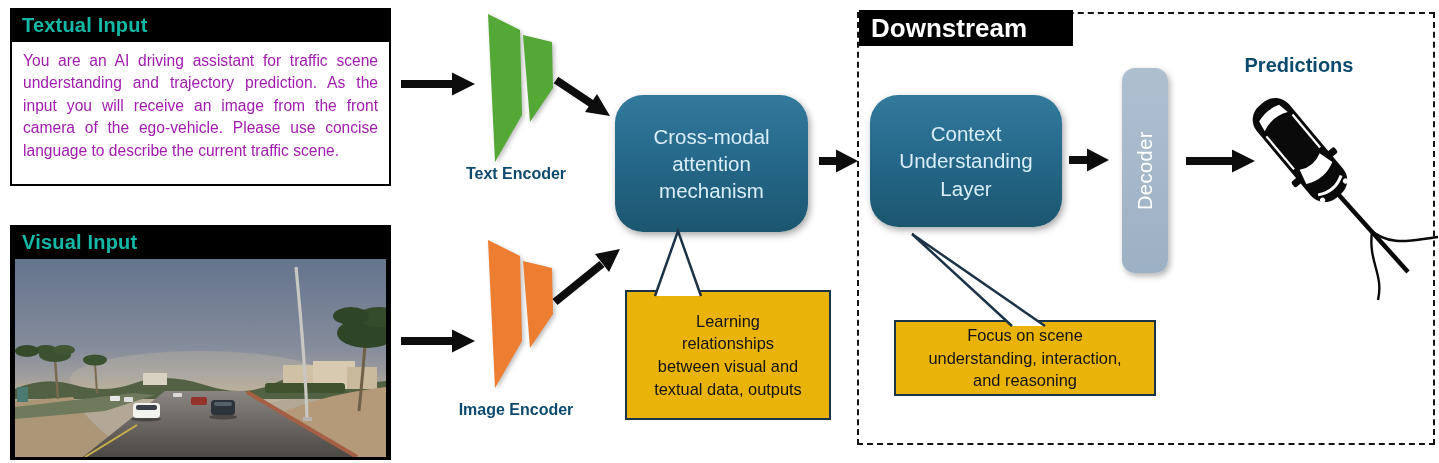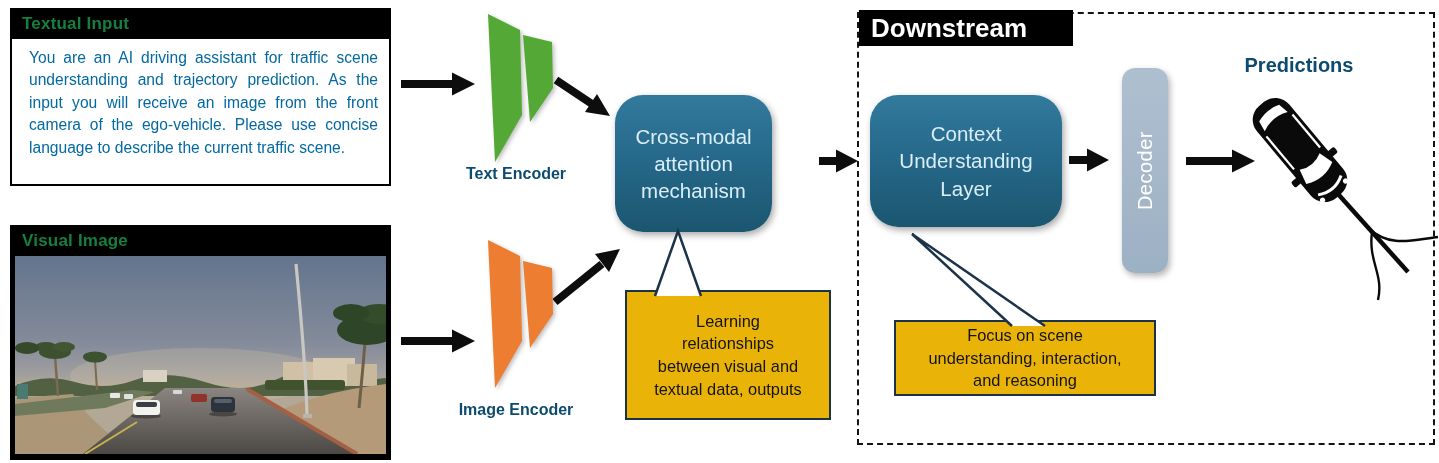--- a/index.html
+++ b/index.html
@@ -2,24 +2,24 @@
 <html><head>
 <meta charset="utf-8">
 <style>
   html,body{margin:0;padding:0;background:#fff;}
   .canvas{position:relative;width:1439px;height:463px;background:#ffffff;overflow:hidden;
           font-family:"Liberation Sans","DejaVu Sans",sans-serif;color:#111;}
   .abs{position:absolute;}
 
   
   .panel{border:2px solid #000;background:#fff;box-sizing:border-box;}
-  .panel-header{background:#000;color:#15803d;font-weight:bold;font-size:17px;
+  .panel-header{background:#000;color:#14b8a6;font-weight:bold;font-size:20px;
                 padding:4px 10px 5px 10px;letter-spacing:.2px;}
-  .panel-body{padding:8px 11px 9px 17px;font-size:15.6px;line-height:1.44;
-              text-align:justify;color:#0369a1;}
+  .panel-body{padding:8px 11px 9px 11px;font-size:15.6px;line-height:1.44;
+              text-align:justify;color:#a21caf;}
   .visual-panel{background:#000;border:2px solid #000;box-sizing:border-box;}
   .photo{position:relative;margin:0 3px 3px 3px;width:371px;height:198px;overflow:hidden;background:#8b94a2;}
 
   
   .flow-box{background:linear-gradient(180deg,#327a9c 0%,#26698b 45%,#1b566f 100%);
             border-radius:28px;color:#d9eef8;display:flex;align-items:center;justify-content:center;
             text-align:center;font-size:20.5px;line-height:1.32;
             box-shadow:2px 3px 7px rgba(0,0,0,.35);}
   .lines{white-space:pre-line;display:block;}
 
@@ -83,21 +83,21 @@
       <polygon points="1232,149.5 1232,172.5 1255,161" stroke="none"></polygon>
     </g>
   </svg>
 
   <div class="abs panel" style="left:10px;top:8px;width:381px;min-height:178px;z-index:2;">
     <div class="panel-header">Textual Input</div>
     <div class="panel-body">You are an AI driving assistant for traffic scene understanding and trajectory prediction. As the input you will receive an image from the front camera of the ego-vehicle. Please use concise language to describe the current traffic scene.</div>
   </div>
 
   <div class="abs visual-panel" style="left:10px;top:225px;width:381px;height:235px;z-index:2;">
-    <div class="panel-header">Visual Image</div>
+    <div class="panel-header">Visual Input</div>
     <div class="photo">
       <svg width="371" height="198" viewBox="0 0 371 198">
         <defs>
           <linearGradient id="skyg" x1="0" y1="0" x2="0" y2="1">
             <stop offset="0" stop-color="#64748d"></stop>
             <stop offset="0.45" stop-color="#858c9b"></stop>
             <stop offset="0.60" stop-color="#a19f9e"></stop>
             <stop offset="0.66" stop-color="#b2a895"></stop>
           </linearGradient>
           <linearGradient id="roadg" x1="0" y1="0" x2="0" y2="1">
@@ -156,21 +156,21 @@
     <polygon points="41,29 70,36 71,82 48,116" fill="#54a836"></polygon>
   </svg>
   <div class="abs label enc-label" style="left:455px;top:165px;width:122px;z-index:2;">Text Encoder</div>
 
   <svg class="abs enc-svg" style="left:482px;top:232px;z-index:2;" width="75" height="162" viewBox="0 0 75 162">
     <polygon points="6,8 38,24 40,109 13,156" fill="#ed7d31"></polygon>
     <polygon points="41,29 70,36 71,82 48,116" fill="#ed7d31"></polygon>
   </svg>
   <div class="abs label enc-label" style="left:455px;top:401px;width:122px;z-index:2;">Image Encoder</div>
 
-  <div class="abs flow-box" style="left:615px;top:95px;width:157px;height:137px;z-index:2;">
+  <div class="abs flow-box" style="left:615px;top:95px;width:193px;height:137px;z-index:2;">
     <span class="lines">Cross-modal
 attention
 mechanism</span>
   </div>
 
   <svg class="abs tail" style="left:640px;top:224px;" width="72" height="74" viewBox="0 0 72 74">
     <path d="M15,72 L38,7 L61,72" fill="#ffffff" stroke="#1c3347" stroke-width="2.5"></path>
   </svg>
 
   <div class="abs callout" style="left:625px;top:290px;width:206px;height:130px;">

